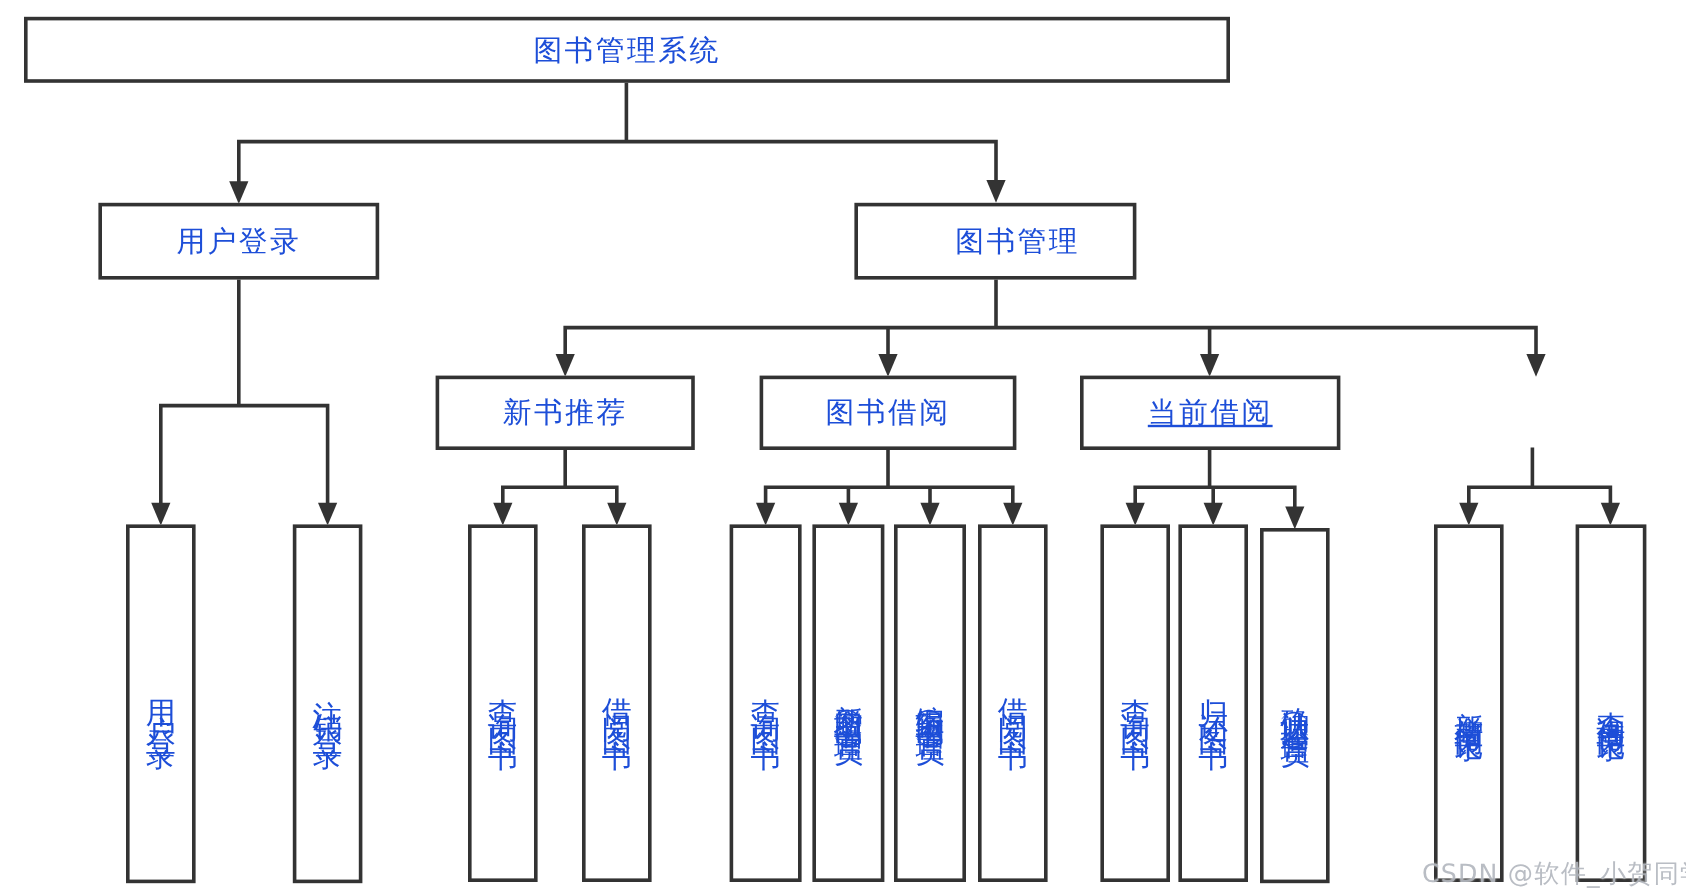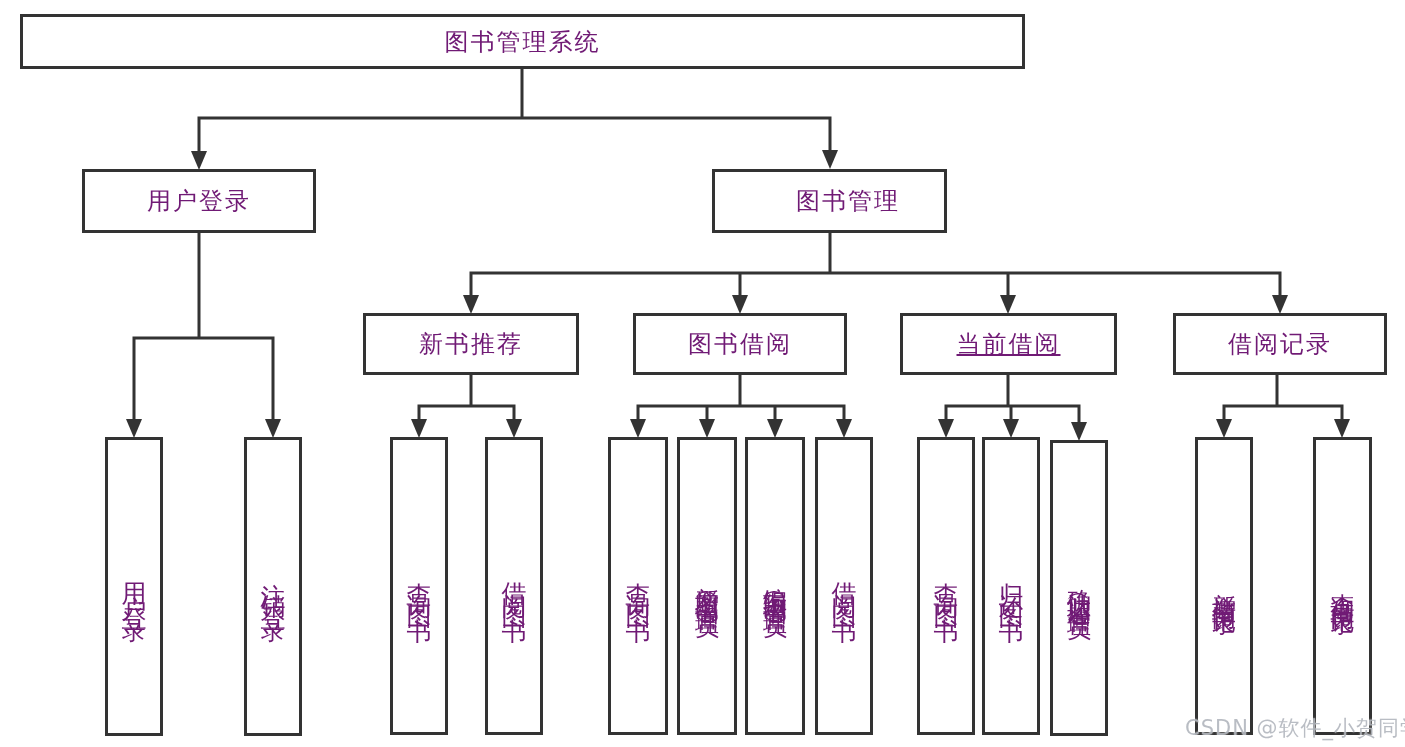--- a/index.html
+++ b/index.html
@@ -9,21 +9,21 @@
     background:#ffffff;
     font-family:"DejaVu Sans","Liberation Sans",sans-serif;
     overflow:hidden;
   }
   #connectors{position:absolute;left:0;top:0;z-index:1;}
   .node{
     position:absolute;
     box-sizing:border-box;
     border:3px solid #333333;
     background:#ffffff;
-    color:#701a75;
+    color:#1d4ed8;
     display:flex;
     align-items:center;
     justify-content:center;
     z-index:2;
     text-align:center;
   }
   .hbox{
     font-size:24px;
     letter-spacing:2px;
     white-space:nowrap;
@@ -105,21 +105,20 @@
   </svg>
 
   <div class="node hbox" style="left:20px;top:14px;width:1005px;height:55px;">图书管理系统</div>
 
   <div class="node hbox" style="left:82px;top:169px;width:234px;height:64px;">用户登录</div>
   <div class="node hbox" style="left:712px;top:169px;width:235px;height:64px;padding-left:37px;">图书管理</div>
 
   <div class="node hbox" style="left:633px;top:313px;width:214px;height:62px;">图书借阅</div>
   <div class="node hbox" style="left:363px;top:313px;width:216px;height:62px;">新书推荐</div>
   <div class="node hbox" style="left:900px;top:313px;width:217px;height:62px;text-decoration:underline;">当前借阅</div>
-  <div class="node hbox" style="left:1173px;top:313px;width:214px;height:62px;">借阅记录</div>
 
   <div class="node vbox" style="left:105px;top:437px;width:58px;height:299px;">用户登录</div>
   <div class="node vbox" style="left:244px;top:437px;width:58px;height:299px;">注销登录</div>
 
   <div class="node vbox" style="left:390px;top:437px;width:58px;height:298px;">查询图书</div>
   <div class="node vbox" style="left:485px;top:437px;width:58px;height:298px;">借阅图书</div>
 
   <div class="node vbox" style="left:608px;top:437px;width:60px;height:298px;">查询图书</div>
   <div class="node vbox long" style="left:677px;top:437px;width:60px;height:298px;">新增图书（管理员）</div>
   <div class="node vbox long" style="left:745px;top:437px;width:60px;height:298px;">编辑图书（管理员）</div>

